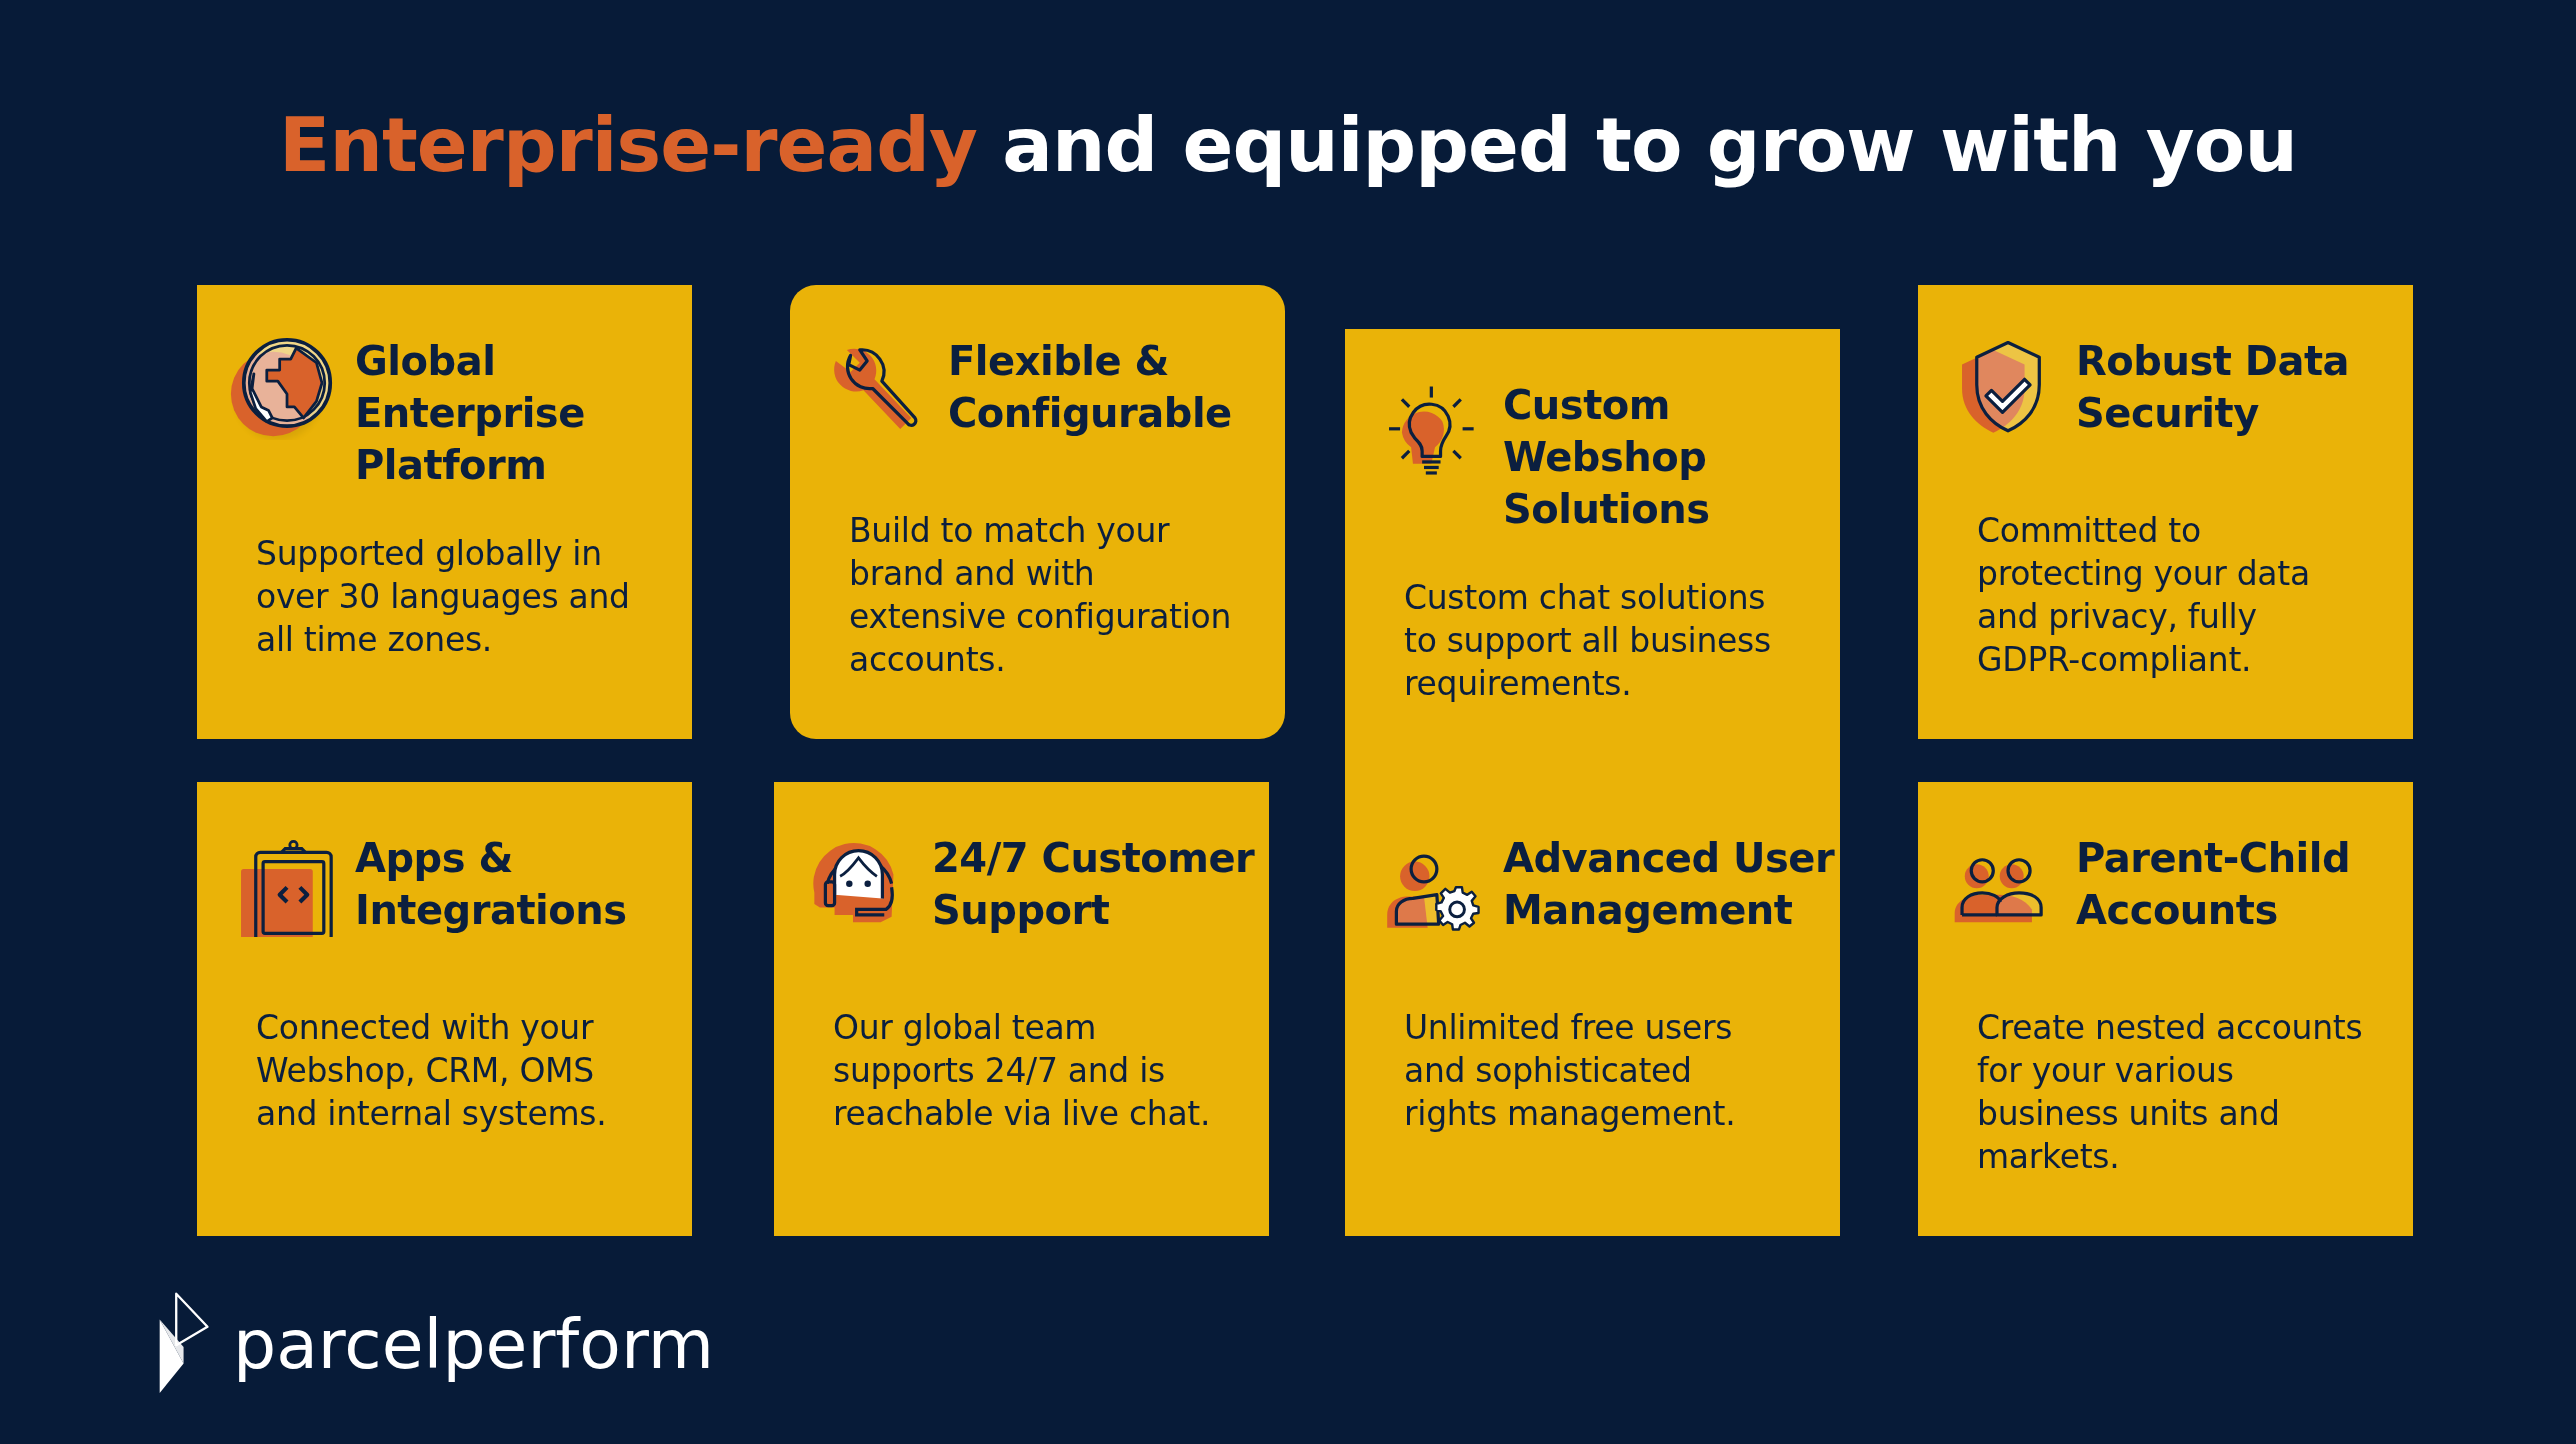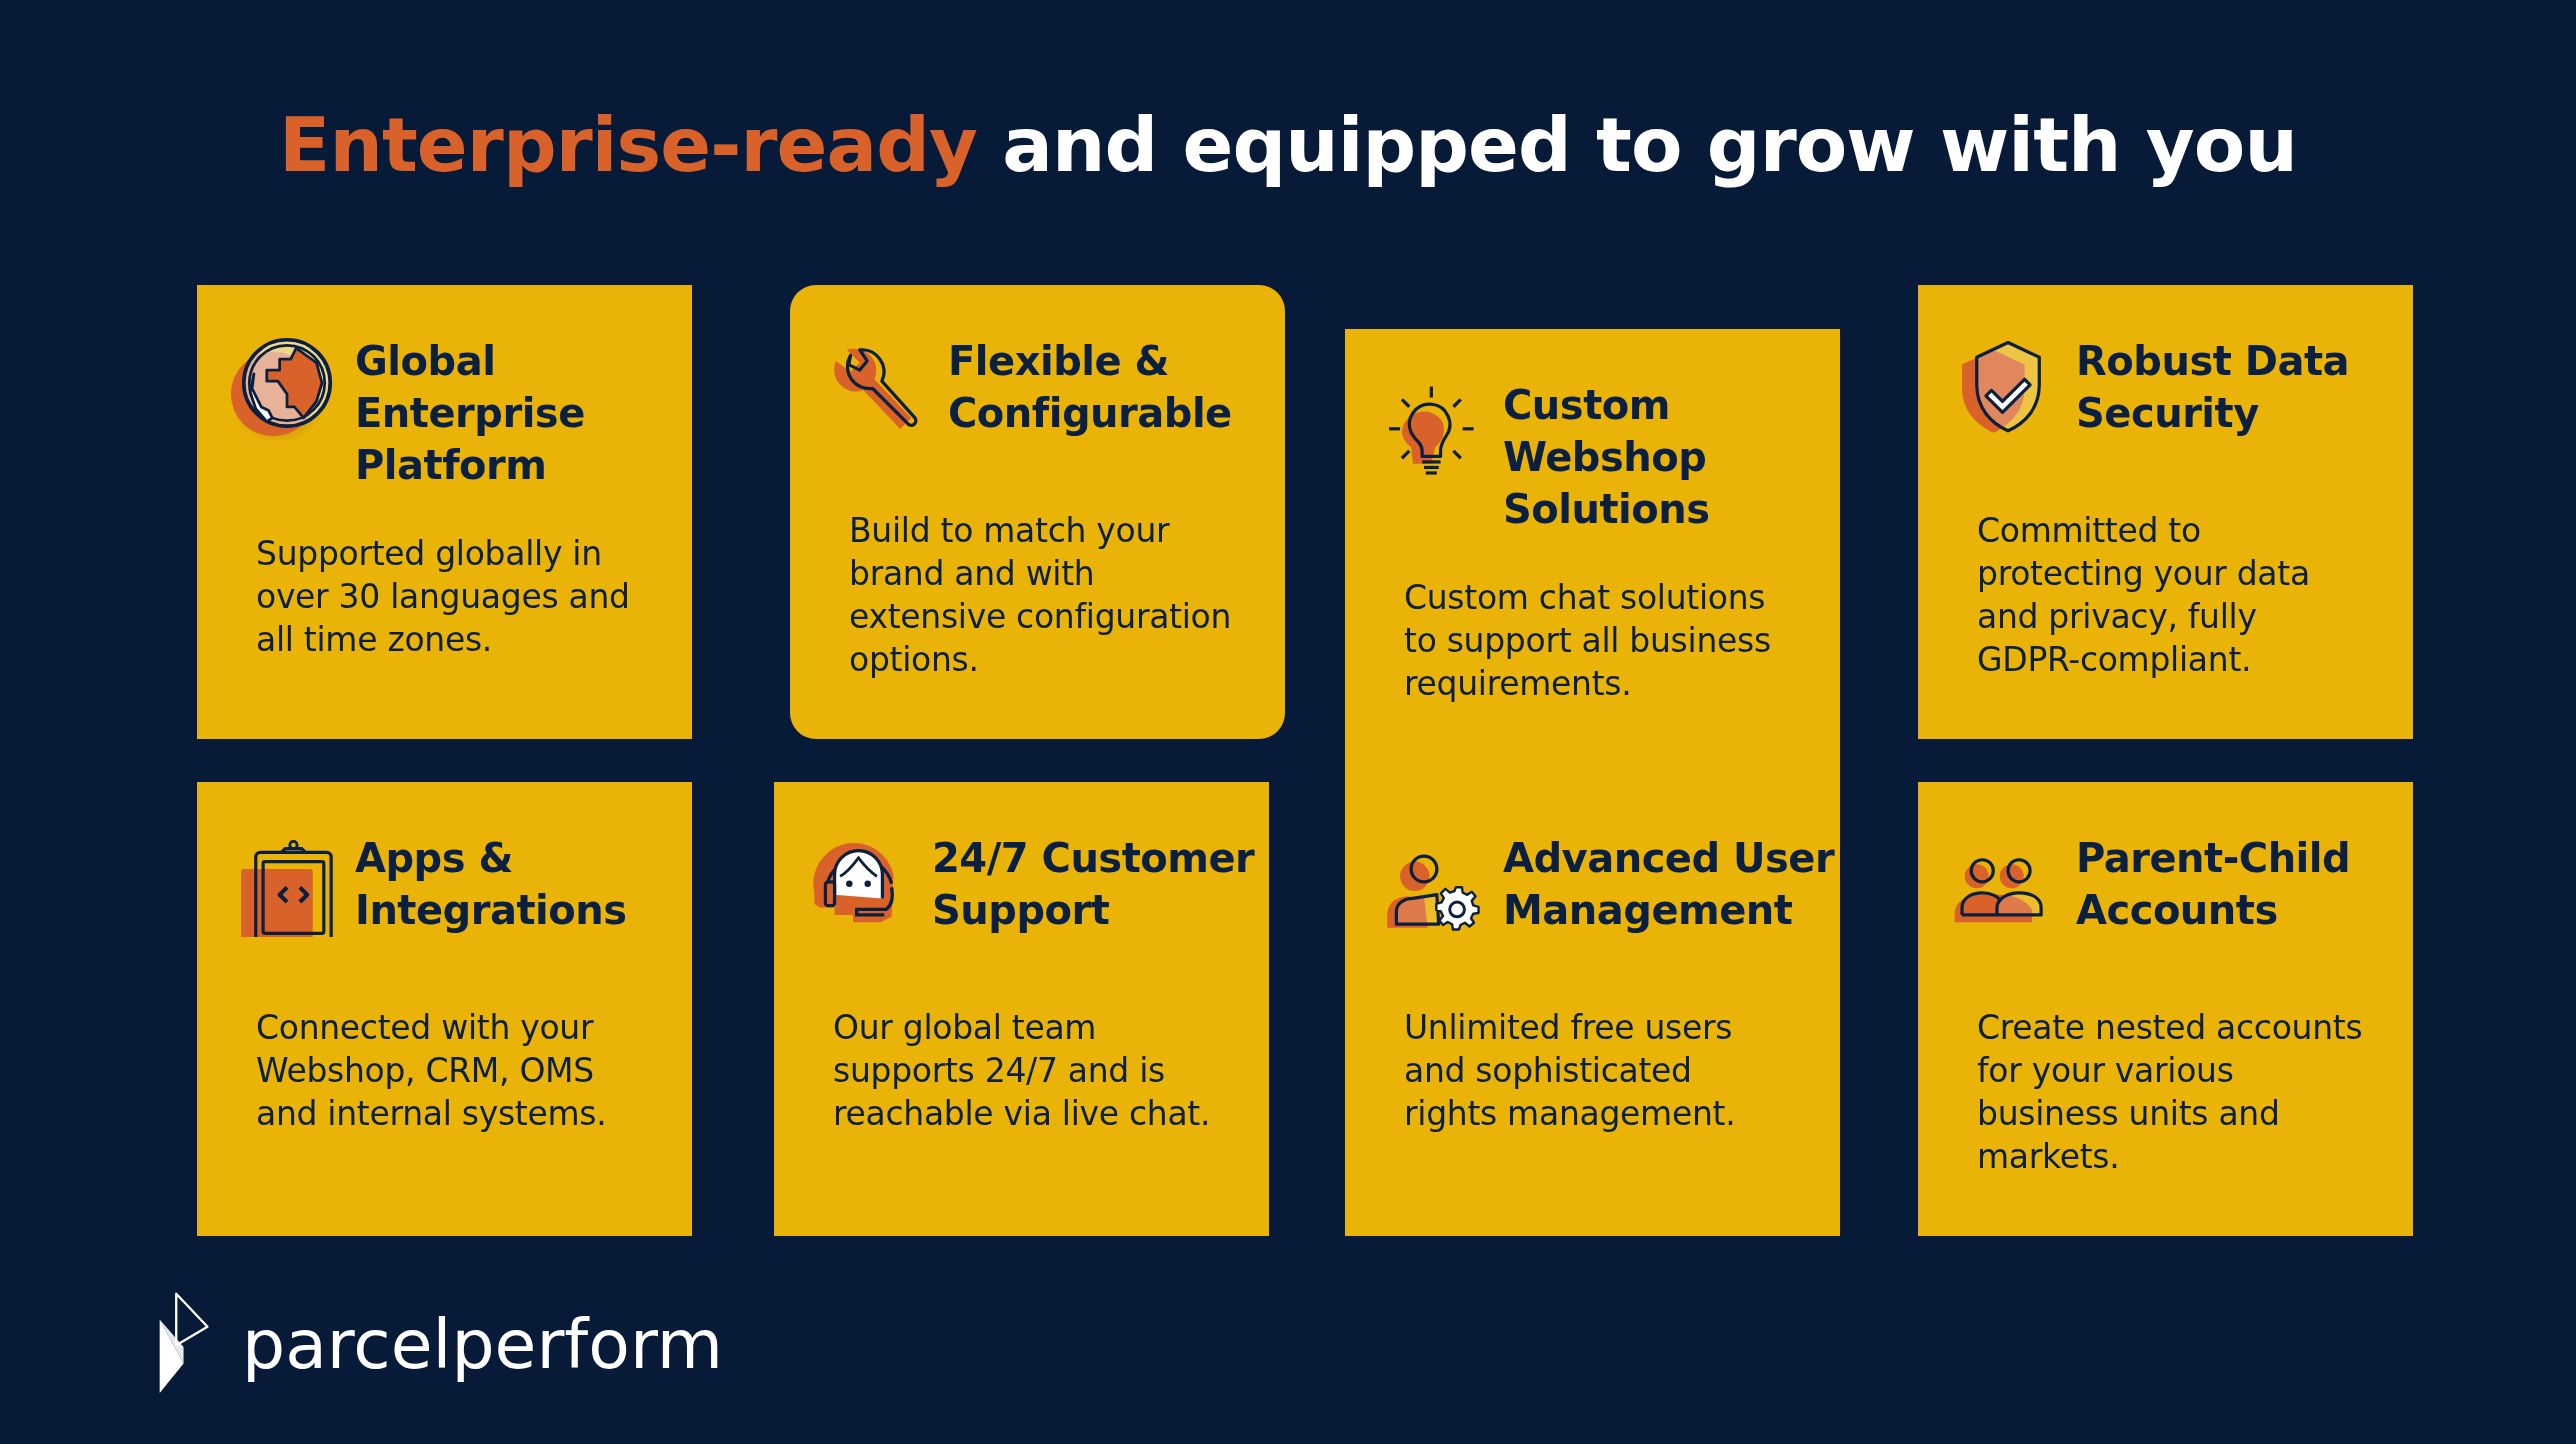--- a/index.html
+++ b/index.html
@@ -56,21 +56,21 @@
   .desc.t2 { top: 224px; }
   .desc.t3 { top: 247px; }
   .logo {
     position: absolute;
     left: 156px; top: 1290px;
     height: 103px;
     display: flex; align-items: center;
   }
   .logo .mark { width: 57px; height: 103px; display: block; }
   .logo .wordmark {
-    margin-left: 29px;
+    margin-left: 20px;
     font-family: "DejaVu Sans", sans-serif;
     font-size: 68px;
     color: #FFFFFF;
     letter-spacing: 0px;
     line-height: 103px;
     margin-top: 5.5px;
   }
 </style>
 </head>
 <body>
@@ -116,21 +116,21 @@
     </svg>
   </div>
   <div class="title">
     <span>Flexible &amp;</span>
     <span>Configurable</span>
   </div>
   <div class="desc t2">
     <span>Build to match your</span>
     <span>brand and with</span>
     <span>extensive configuration</span>
-    <span>options.</span>
+    <span>accounts.</span>
   </div>
 </div>
 
 <div class="card" style="left:1345px; top:285px;margin-top:44px;">
   <div class="icon">
     <svg viewBox="0 0 112 112">
       <path d="M26 56 A24 24 0 0 1 70 44 A24 24 0 0 1 62 72 L58 90 L38 90 L36 72 A24 24 0 0 1 26 56 Z" fill="#D9622B"></path>
       <path d="M36 56 A22 22 0 1 1 74 60 C70 66 68 70 68 76 L68 82 L48 82 L48 76 C48 70 44 66 40 62 Z" fill="none" stroke="#0B1F3F" stroke-width="3.5" stroke-linejoin="round"></path>
       <line x1="48" y1="88" x2="68" y2="88" stroke="#0B1F3F" stroke-width="3.5"></line>
       <line x1="50" y1="94" x2="66" y2="94" stroke="#0B1F3F" stroke-width="3.5"></line>

